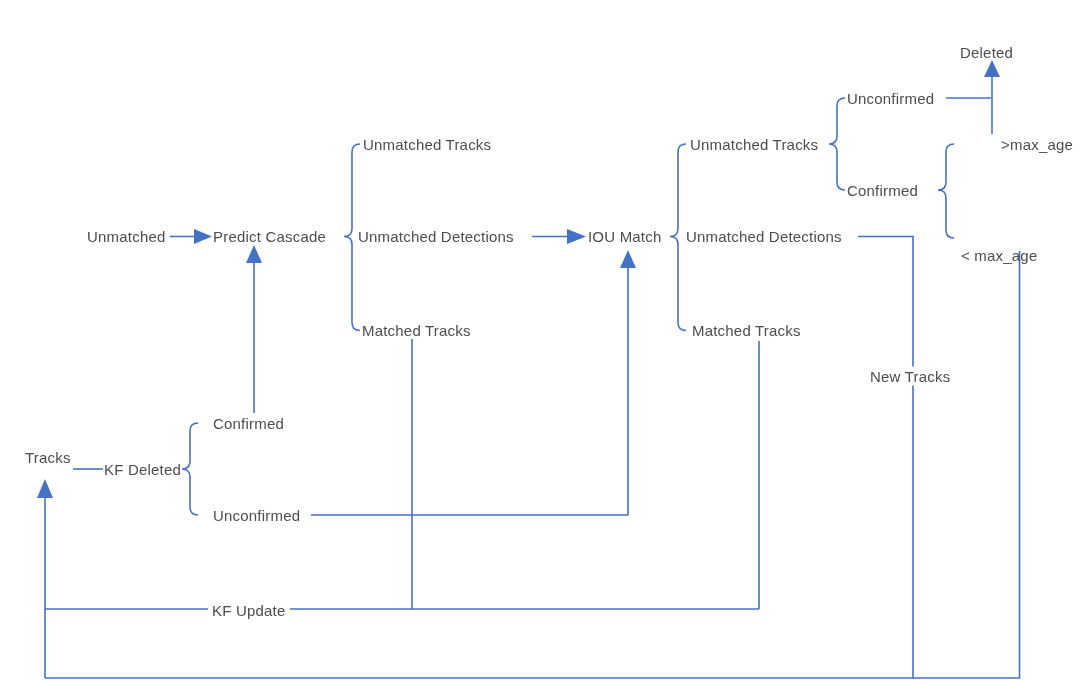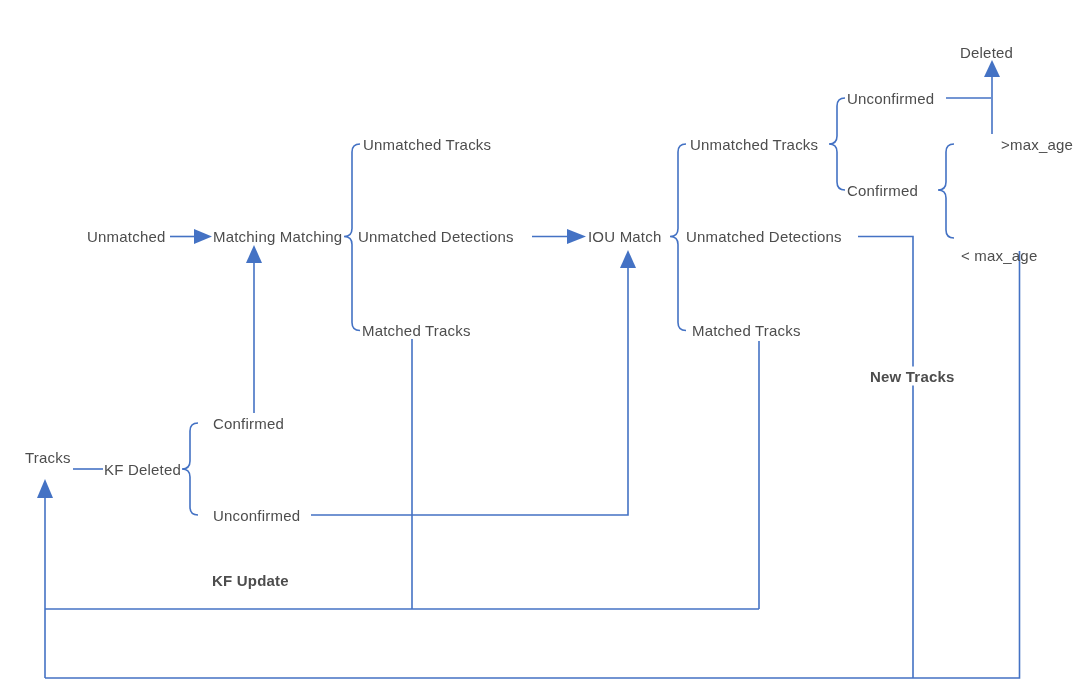--- a/index.html
+++ b/index.html
@@ -18,21 +18,21 @@
   .ar{fill:var(--line,#4472c4);stroke:none;}
   .lbl{
     position:absolute;
     transform:translateY(-50%);
     font-size:15px;
     line-height:19px;
     letter-spacing:.2px;
     color:var(--text,#4d4d4d);
     white-space:nowrap;
   }
-  .lbl.masked{background:var(--background,#fff);padding:0 4px;font-weight:bold;}
+  .lbl.masked{background:var(--background,#fff);padding:0 4px;}
 </style>
 </head>
 <body>
 
 <div id="diagram">
 
   <svg id="wires" width="1080" height="683" viewBox="0 0 1080 683">
 
     <path class="ln" d="M170,236.5 H194"></path>
     <polygon class="ar" points="194,229 194,244 212,236.5"></polygon>
@@ -70,32 +70,32 @@
     <polygon class="ar" points="246,263 262,263 254,245"></polygon>
 
     <path class="ln" d="M311,515 H628 V268"></path>
     <polygon class="ar" points="620,268 636,268 628,250"></polygon>
 
     <path class="ln" d="M45,498 V678"></path>
     <polygon class="ar" points="37,498 53,498 45,479"></polygon>
   </svg>
 
   <div class="lbl" style="left:87px;top:236px">Unmatched</div>
-  <div class="lbl" style="left:213px;top:236px">Matching Matching</div>
+  <div class="lbl" style="left:213px;top:236px">Predict Cascade</div>
   <div class="lbl" style="left:363px;top:144px">Unmatched Tracks</div>
   <div class="lbl" style="left:358px;top:236px">Unmatched Detections</div>
   <div class="lbl" style="left:362px;top:330px">Matched Tracks</div>
   <div class="lbl" style="left:588px;top:236px">IOU Match</div>
   <div class="lbl" style="left:690px;top:144px">Unmatched Tracks</div>
   <div class="lbl" style="left:686px;top:236px">Unmatched Detections</div>
   <div class="lbl" style="left:692px;top:330px">Matched Tracks</div>
   <div class="lbl" style="left:847px;top:98px">Unconfirmed</div>
   <div class="lbl" style="left:847px;top:190px">Confirmed</div>
   <div class="lbl" style="left:960px;top:52px">Deleted</div>
   <div class="lbl" style="left:1001px;top:144px">&gt;max_age</div>
   <div class="lbl" style="left:961px;top:255px">&lt; max_age</div>
   <div class="lbl" style="left:25px;top:457px">Tracks</div>
   <div class="lbl" style="left:104px;top:469px">KF Deleted</div>
   <div class="lbl" style="left:213px;top:423px">Confirmed</div>
   <div class="lbl" style="left:213px;top:515px">Unconfirmed</div>
-  <div class="lbl masked" style="left:208px;top:580px">KF Update</div>
+  <div class="lbl masked" style="left:208px;top:610px">KF Update</div>
   <div class="lbl masked" style="left:866px;top:376px">New Tracks</div>
 </div>
 
 </body></html>

